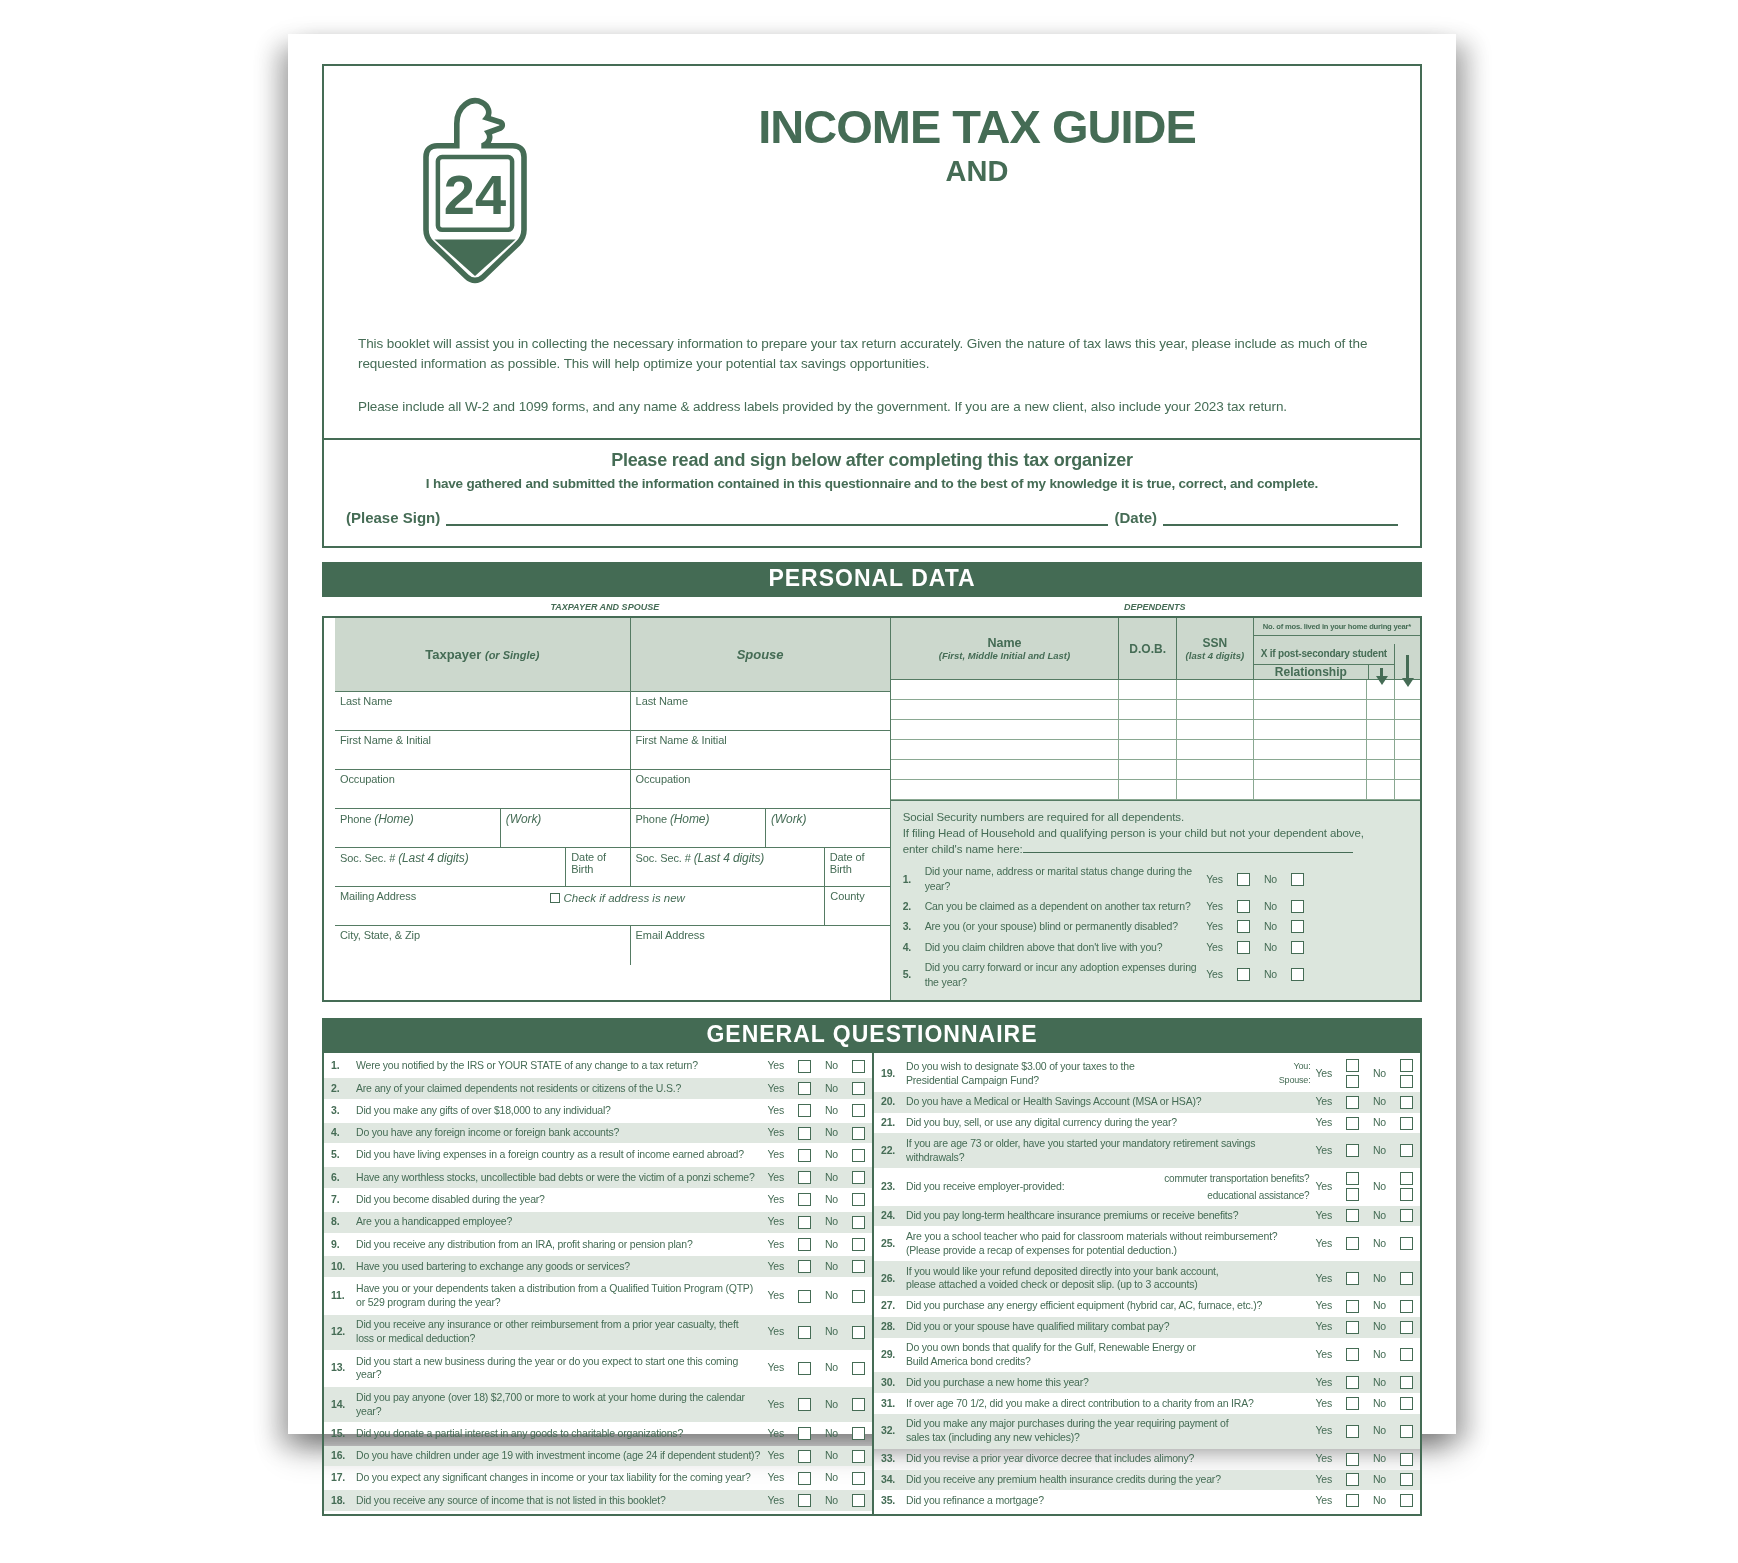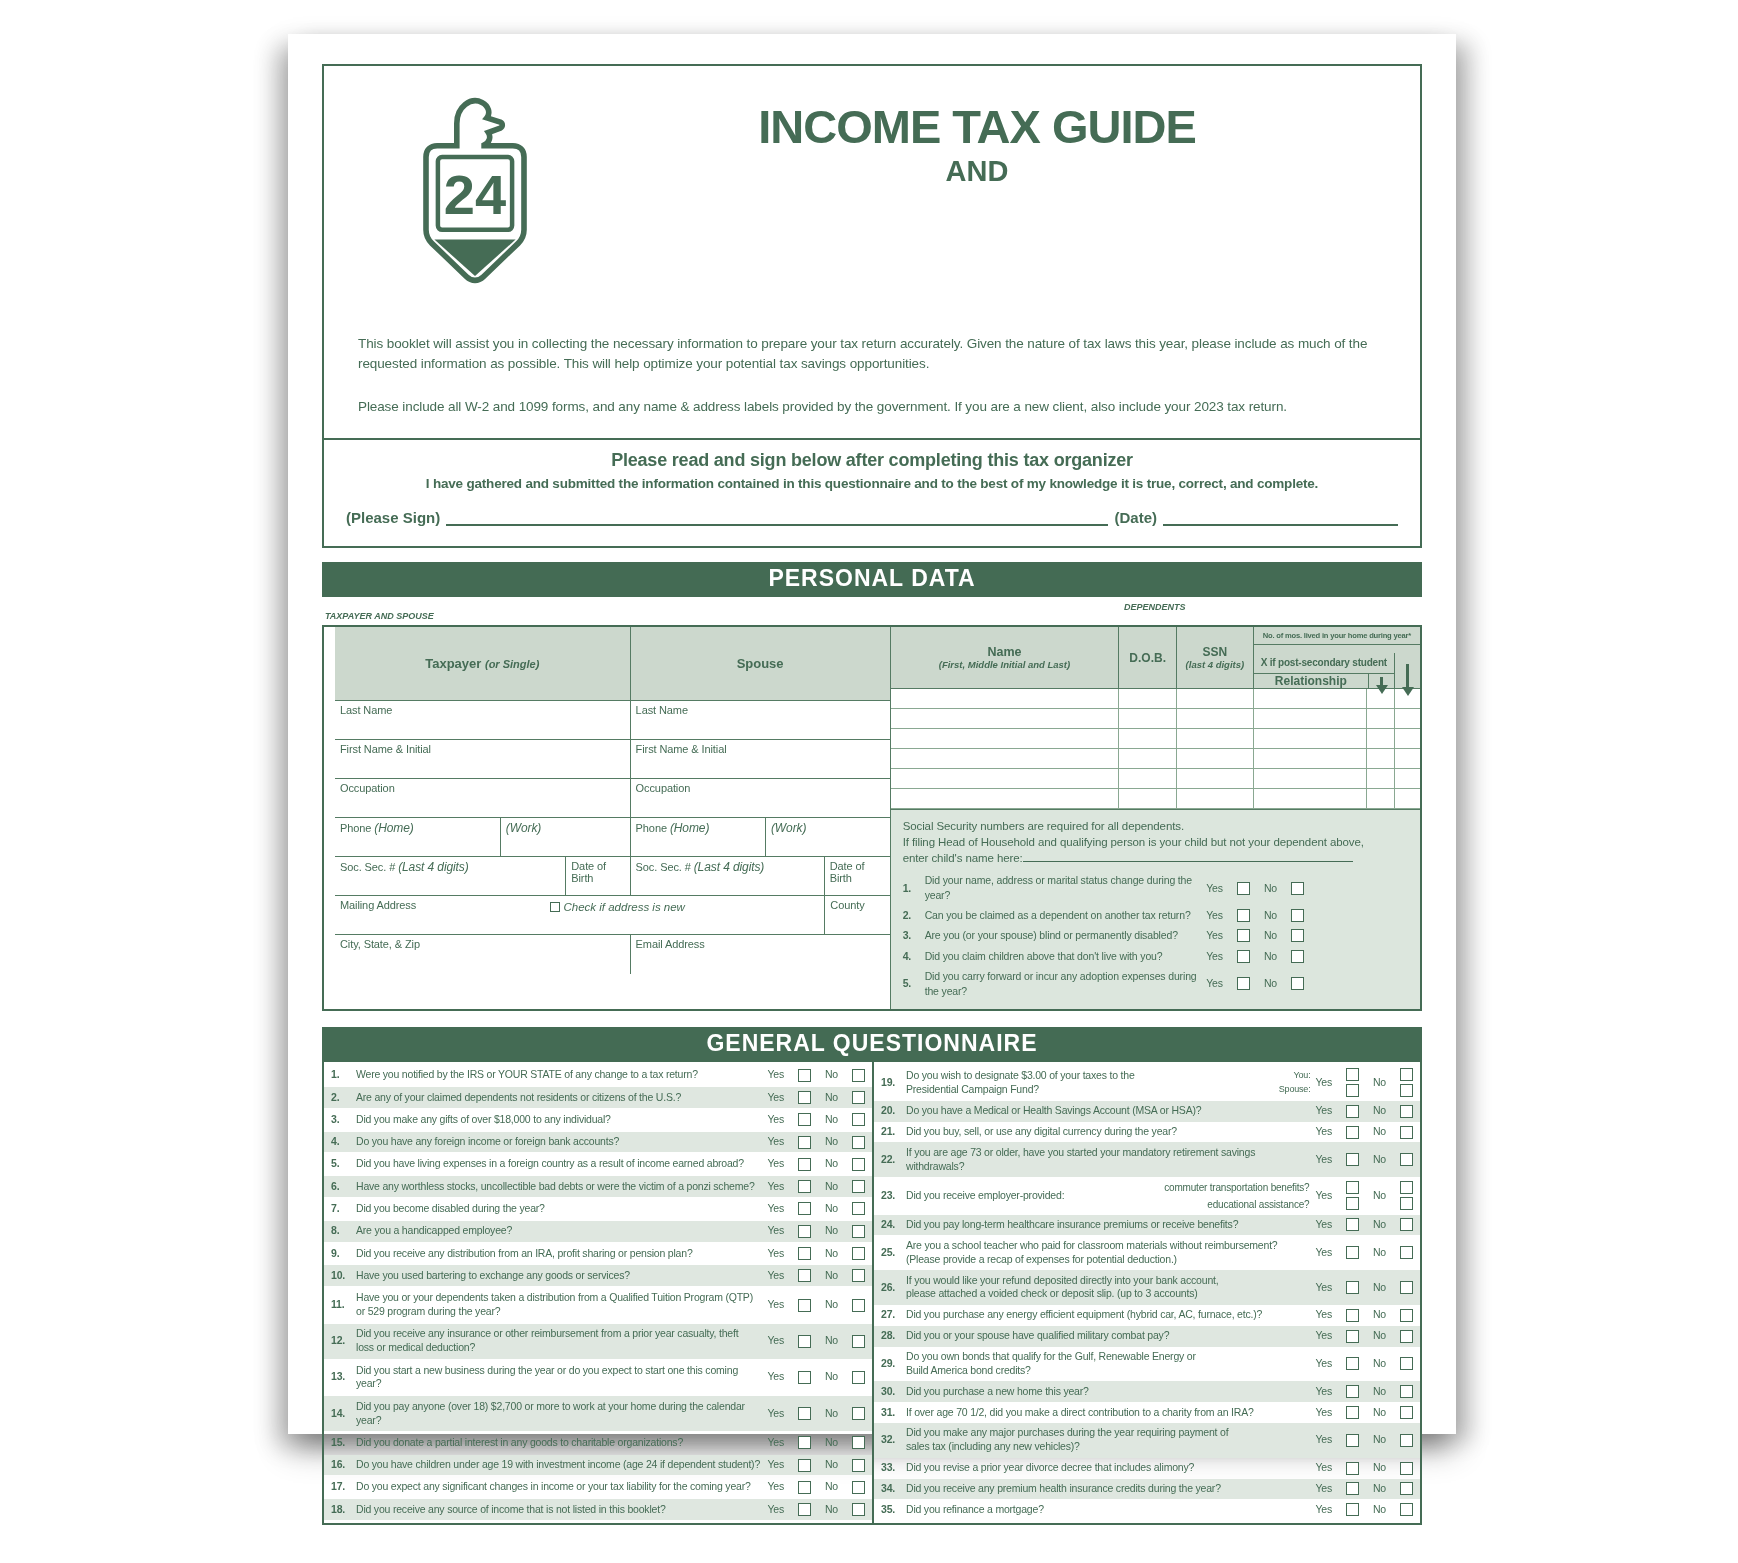--- a/index.html
+++ b/index.html
@@ -37,28 +37,28 @@
   .sign-s{text-align:center;font-weight:bold;font-size:13.5px;margin-top:5px;letter-spacing:-0.2px;}
   .sign-row{display:flex;align-items:flex-end;margin-top:18px;font-weight:bold;font-size:15px;gap:6px;}
   .sig-line{flex:1;border-bottom:2px solid var(--green);height:16px;}
   .date-line{width:235px;border-bottom:2px solid var(--green);height:16px;}
   
   .band{background:var(--green-band);color:#fff;text-align:center;font-weight:bold;
         font-size:23px;letter-spacing:1px;padding:3px 0 5px 0;}
   
   .pd-section{margin-top:14px;}
   .pd-sub{display:flex;font-size:9px;font-weight:bold;font-style:italic;padding:5px 3px 4px 3px;}
-  .pd-sub .l{width:51.7%;text-align:left;padding-right:6px;margin-top:9px;}
+  .pd-sub .l{width:51.7%;text-align:center;padding-right:6px;}
   .pd-sub .r{flex:1;text-align:center;}
   .pd-table{display:flex;border:2px solid var(--green);}
   .pd-left{width:51.7%;border-right:1px solid var(--ln);display:flex;flex-direction:column;padding-left:11px;}
   .pd-lhead{display:flex;height:74px;background:var(--thead);border-bottom:1px solid var(--ln);}
   .pd-lhead .hcell{display:flex;align-items:center;justify-content:center;font-weight:bold;font-size:13px;}
   .hc-tax{width:53.3%;border-right:1px solid var(--ln);}
-  .hc-sp{flex:1;}
+  .hc-sp{flex:1;font-style:italic;}
   .hnote{font-style:italic;font-size:11px;font-weight:bold;}
   .pd-row{display:flex;height:39px;border-bottom:1px solid var(--ln);background:#fff;}
   .pd-row:last-child{border-bottom:none;}
   .pd-cell{position:relative;padding:3px 5px;}
   .br{border-right:1px solid var(--ln);}
   .flabel{font-size:11px;letter-spacing:-0.1px;display:block;}
   .flabel i{font-size:12px;margin-top:12px;}
   .w-half{width:53.3%;} .w-rest{flex:1;}
   .w-ph1{width:29.9%;} .w-pw1{width:23.4%;} .w-ph2{width:24.4%;} .w-pw2{flex:1;}
   .w-ss1{width:41.7%;} .w-db1{width:11.6%;} .w-ss2{width:35%;} .w-db2{flex:1;}

